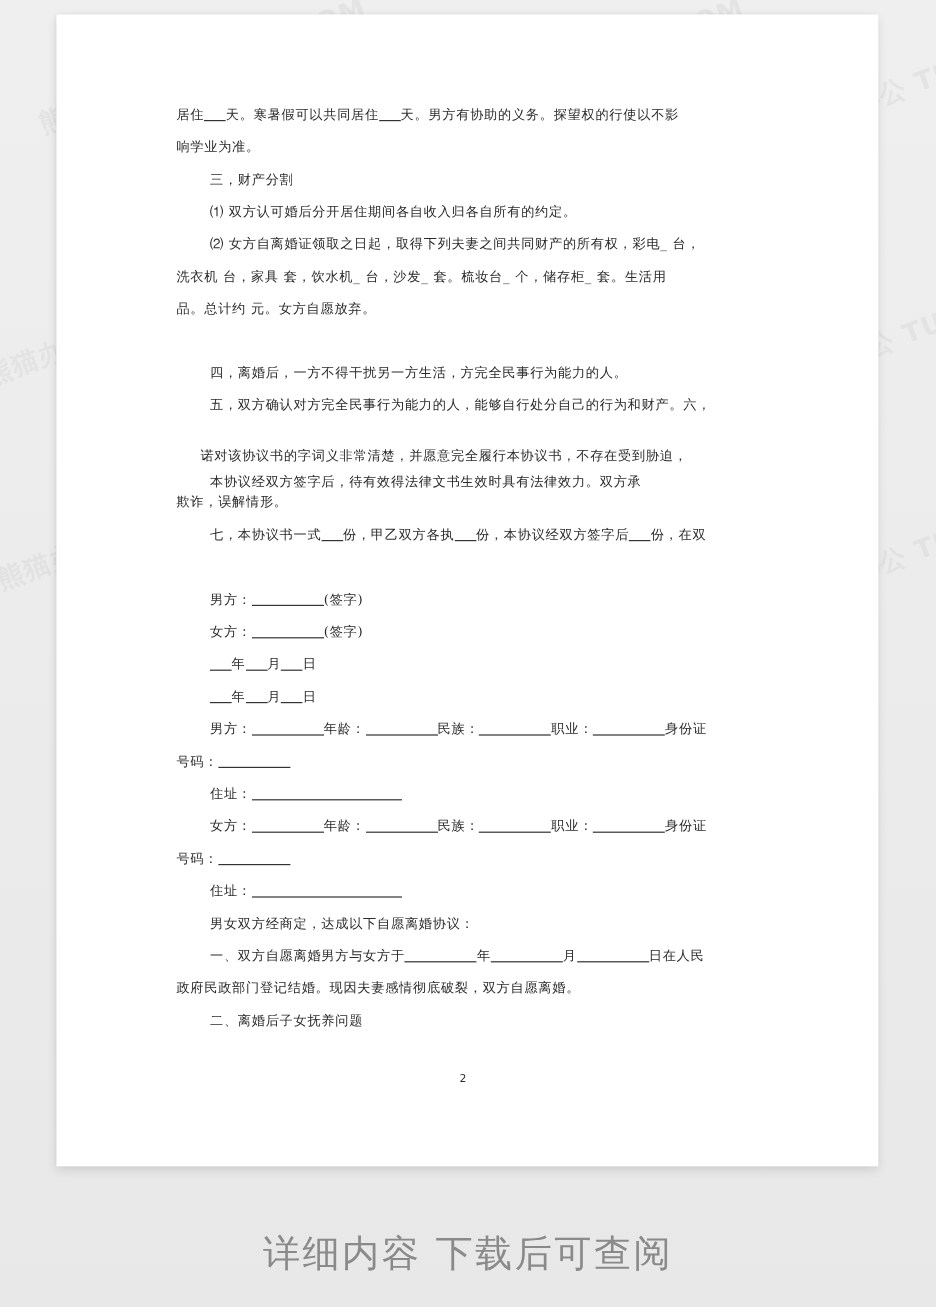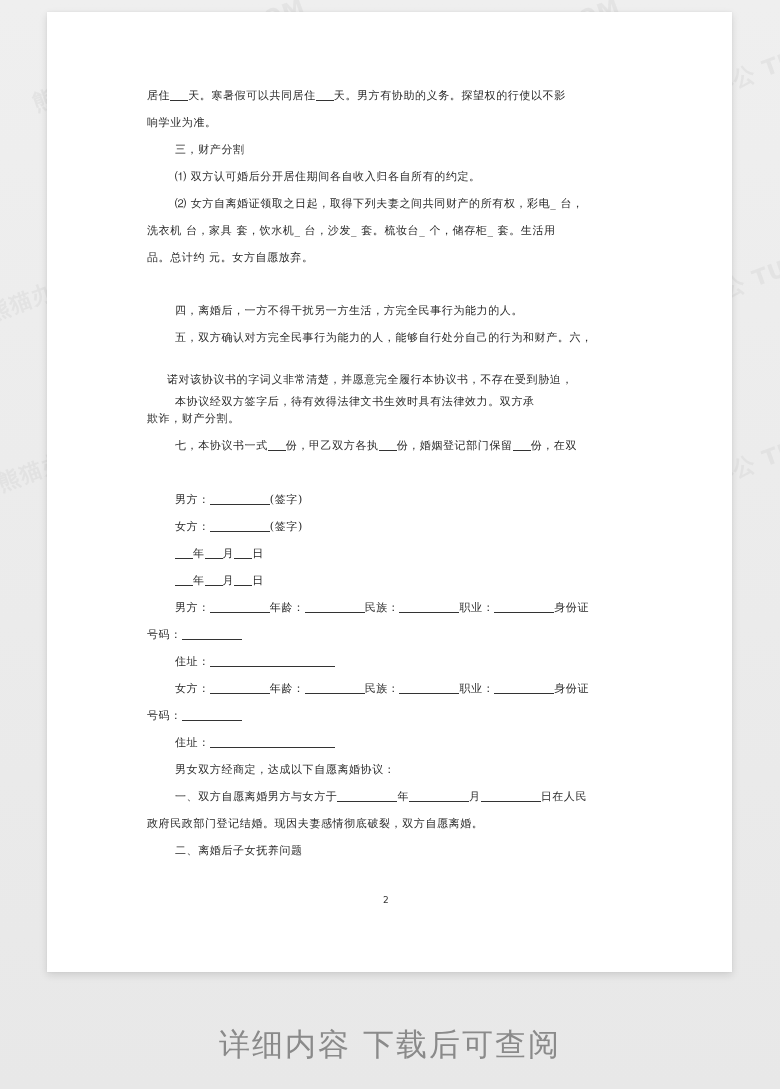--- a/index.html
+++ b/index.html
@@ -61,24 +61,24 @@
   <div class="line" style="top:114px;">响学业为准。</div>
   <div class="line indent" style="top:141px;">三，财产分割</div>
   <div class="line indent" style="top:168px;">⑴ 双方认可婚后分开居住期间各自收入归各自所有的约定。</div>
   <div class="line indent" style="top:195px;">⑵ 女方自离婚证领取之日起，取得下列夫妻之间共同财产的所有权，彩电_ 台，</div>
   <div class="line" style="top:222px;">洗衣机 台，家具 套，饮水机_ 台，沙发_ 套。梳妆台_ 个，储存柜_ 套。生活用</div>
   <div class="line" style="top:249px;">品。总计约 元。女方自愿放弃。</div>
   <div class="line indent" style="top:302px;">四，离婚后，一方不得干扰另一方生活，方完全民事行为能力的人。</div>
   <div class="line indent" style="top:329px;">五，双方确认对方完全民事行为能力的人，能够自行处分自己的行为和财产。六，</div>
   <div class="line indent" style="top:356px;margin-top:37px;">本协议经双方签字后，待有效得法律文书生效时具有法律效力。双方承</div>
   <div class="line" style="top:371px;margin-left:20px;">诺对该协议书的字词义非常清楚，并愿意完全履行本协议书，不存在受到胁迫，</div>
-  <div class="line" style="top:410px;">欺诈，财产分割。</div>
+  <div class="line" style="top:410px;">欺诈，误解情形。</div>
 
   <div class="line indent" style="top:437px;">
-    <span>七，本协议书一式</span><span class="u u-s"></span><span>份，甲乙双方各执</span><span class="u u-s"></span><span>份，婚姻登记部门保留</span><span class="u u-s"></span><span>份，在双</span>
+    <span>七，本协议书一式</span><span class="u u-s"></span><span>份，甲乙双方各执</span><span class="u u-s"></span><span>份，本协议经双方签字后</span><span class="u u-s"></span><span>份，在双</span>
   </div>
 
   <div class="line indent" style="top:491px;">
     <span>男方：</span><span class="u u-m"></span><span>(签字)</span>
   </div>
   <div class="line indent" style="top:518px;">
     <span>女方：</span><span class="u u-m"></span><span>(签字)</span>
   </div>
   <div class="line indent" style="top:545px;">
     <span class="u u-s"></span><span>年</span><span class="u u-s"></span><span>月</span><span class="u u-s"></span><span>日</span>

